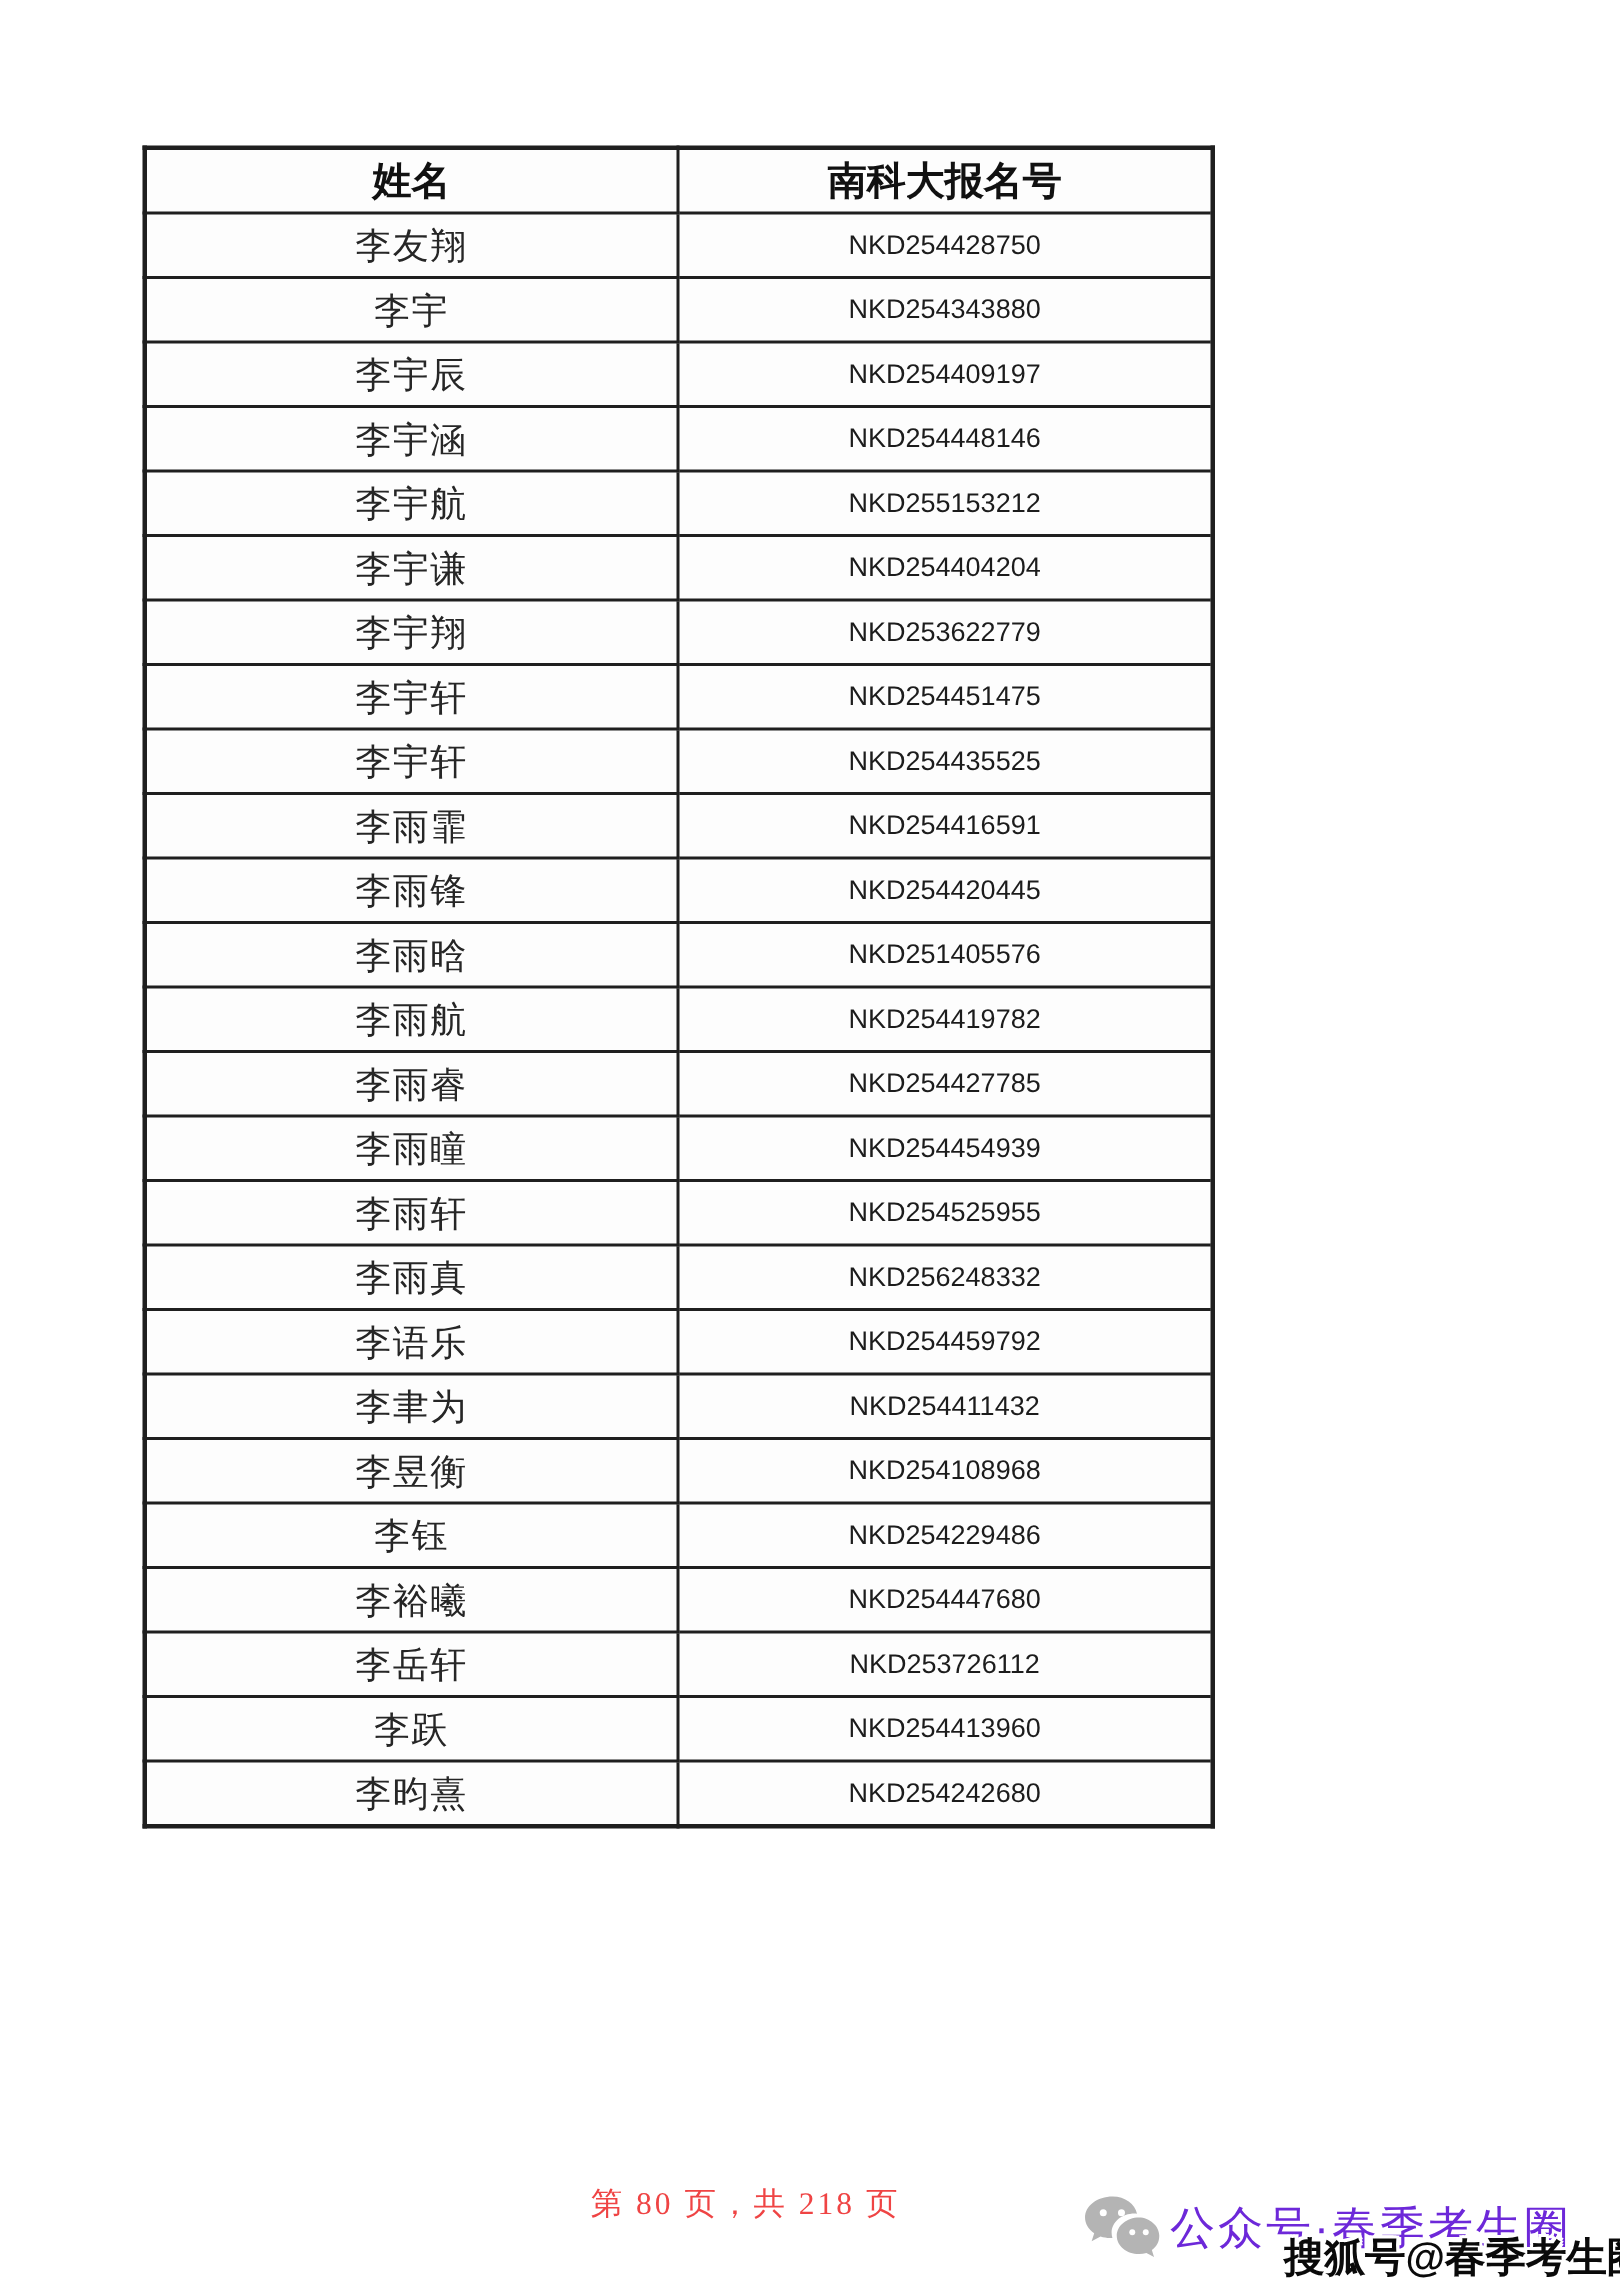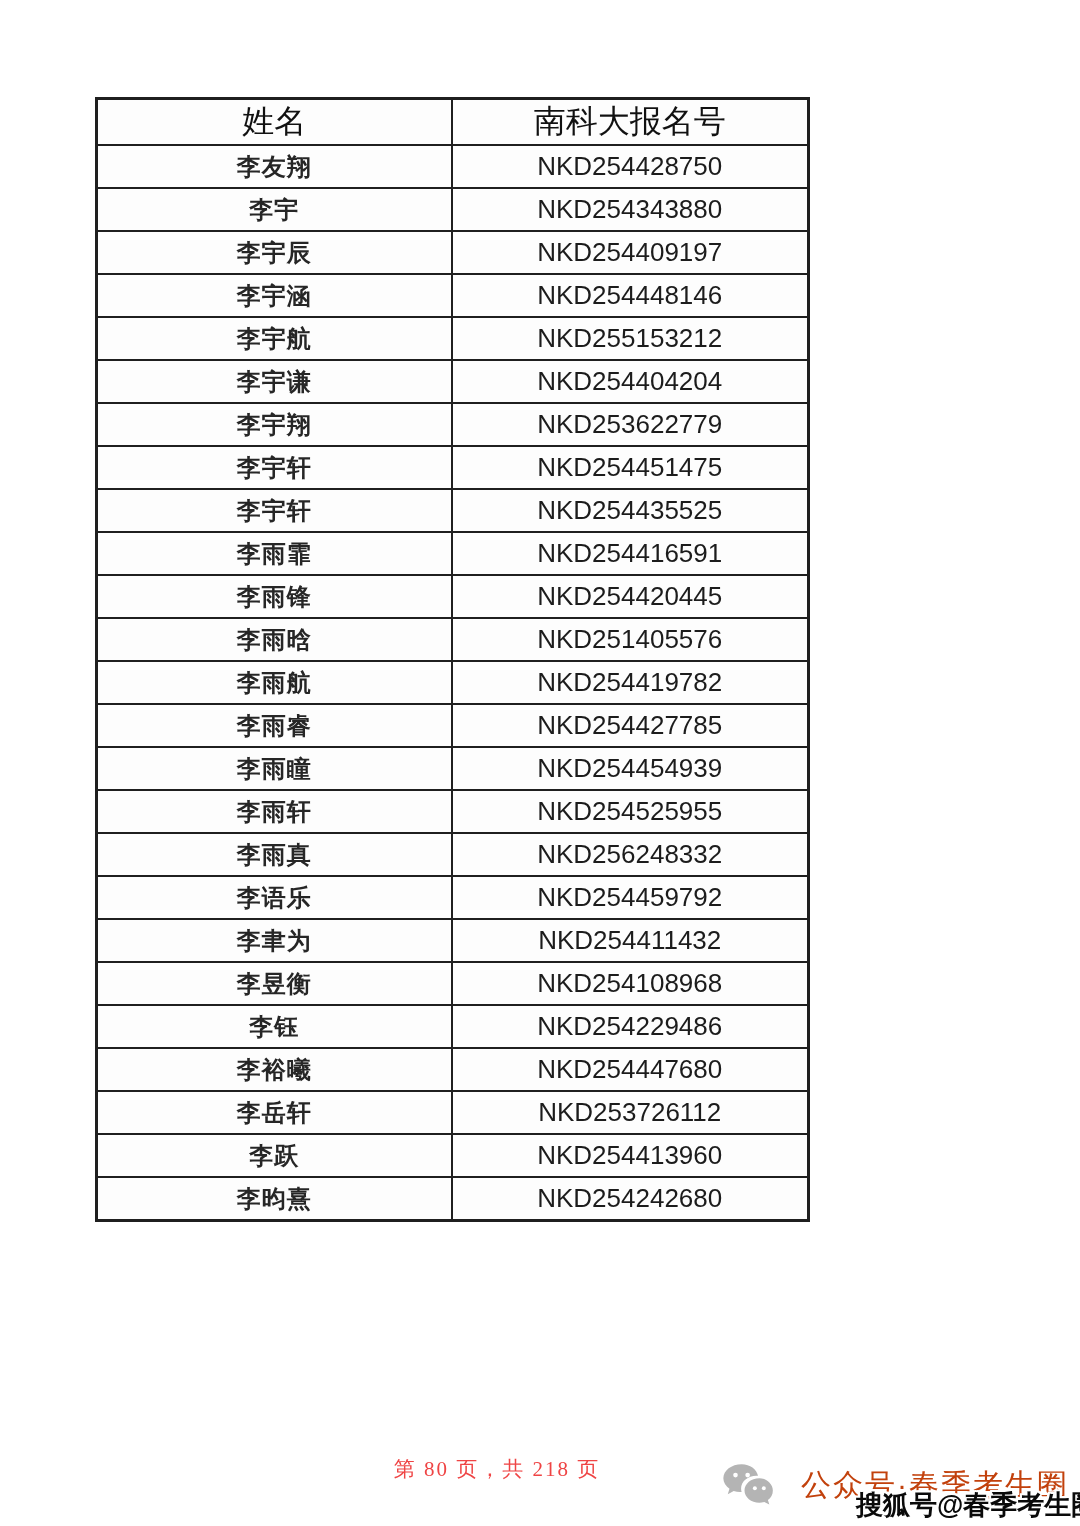--- a/index.html
+++ b/index.html
@@ -31,32 +31,32 @@
     border: 2px solid #1f1f1f;
     height: 41px;
     text-align: center;
     vertical-align: middle;
     background: #fdfdfd;
     padding: 0;
     overflow: hidden;
     white-space: nowrap;
   }
   table.roster th {
-    font-size: 32px;
-    font-weight: 400;
+    font-size: 26px;
+    font-weight: 700;
     color: #111111;
   }
   table.roster td.name-col {
     font-size: 24px;
-    font-weight: 700;
+    font-weight: 400;
     color: #262626;
     letter-spacing: 1px;
   }
   table.roster td.num-col {
-    font-size: 26px;
+    font-size: 18px;
     font-weight: 400;
     color: #1c1c1c;
   }
   col.c-name { width: 355px; }
   col.c-num  { width: 357px; }
 
   
   .page-info {
     position: absolute;
     left: 0;
@@ -69,22 +69,22 @@
     letter-spacing: 2px;
   }
 
   
   .wm-gray {
     position: absolute;
     left: 722px;
     top: 1462px;
     display: flex;
     align-items: center;
-    gap: 25px;
-    color: #c2410c;
+    gap: 4px;
+    color: #6d28d9;
     font-size: 30px;
     letter-spacing: 2px;
     white-space: nowrap;
     z-index: 1;
   }
   .wm-gray .wechat-svg { flex: 0 0 auto; }
 
   .wm-black {
     position: absolute;
     left: 856px;

